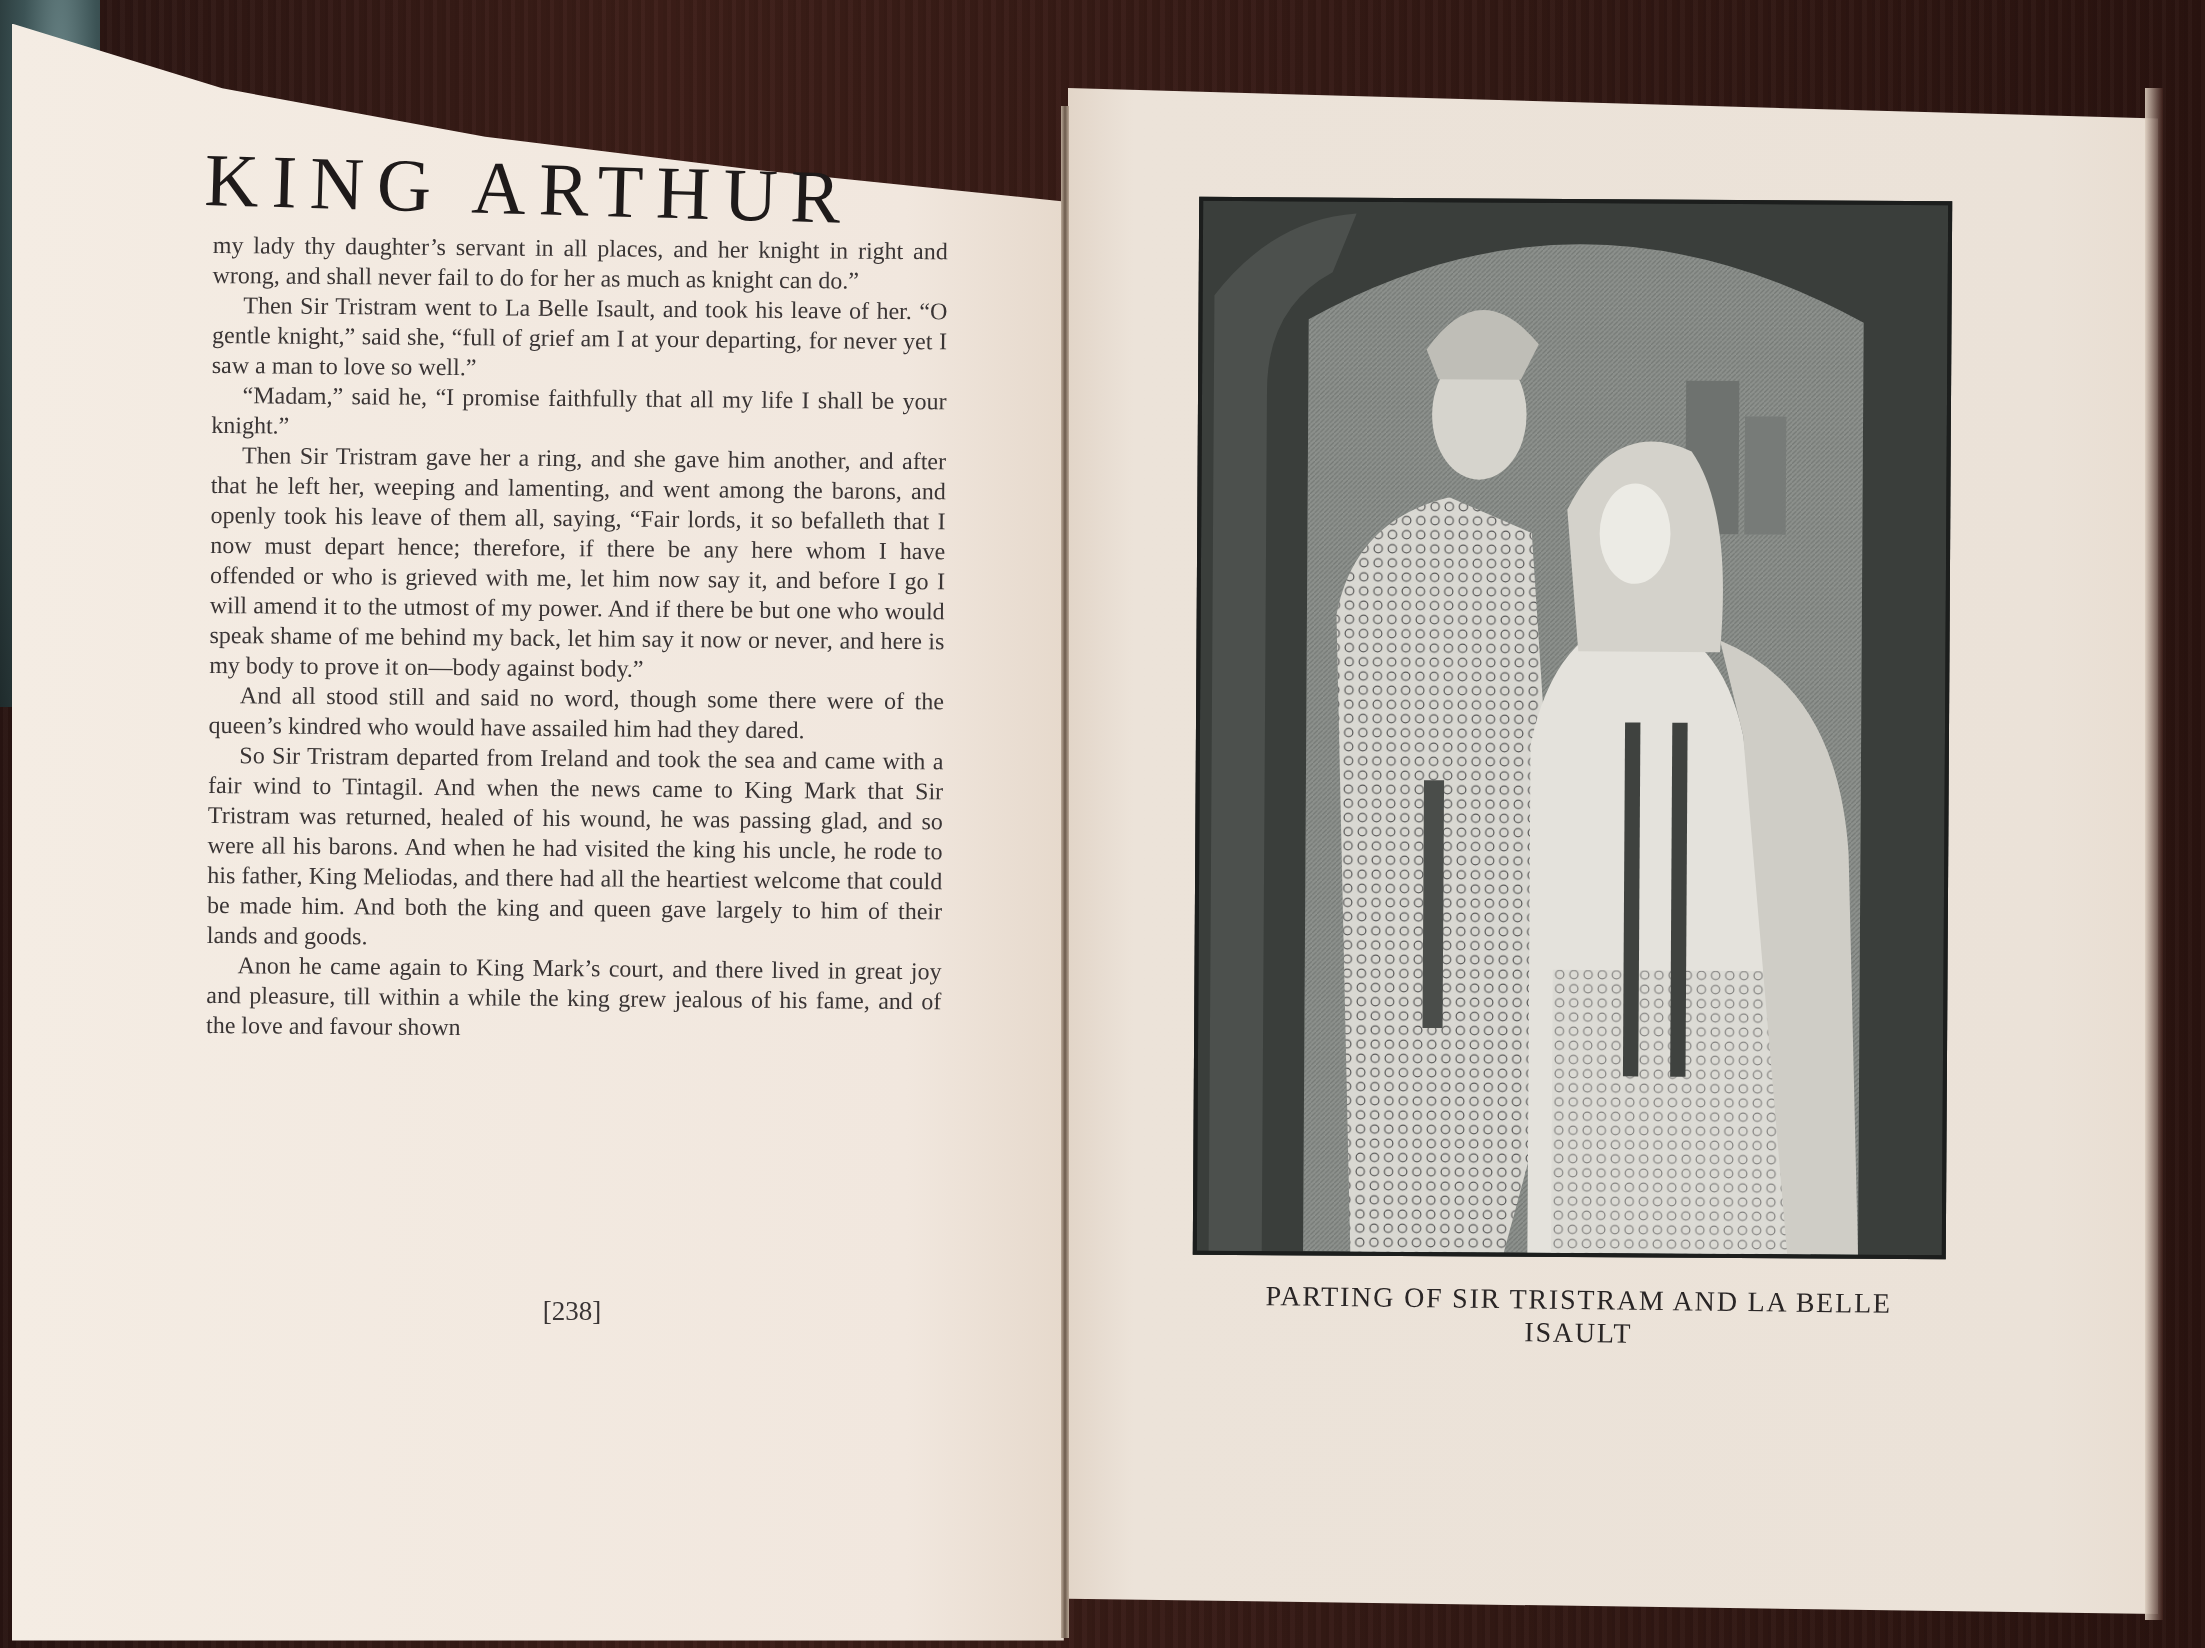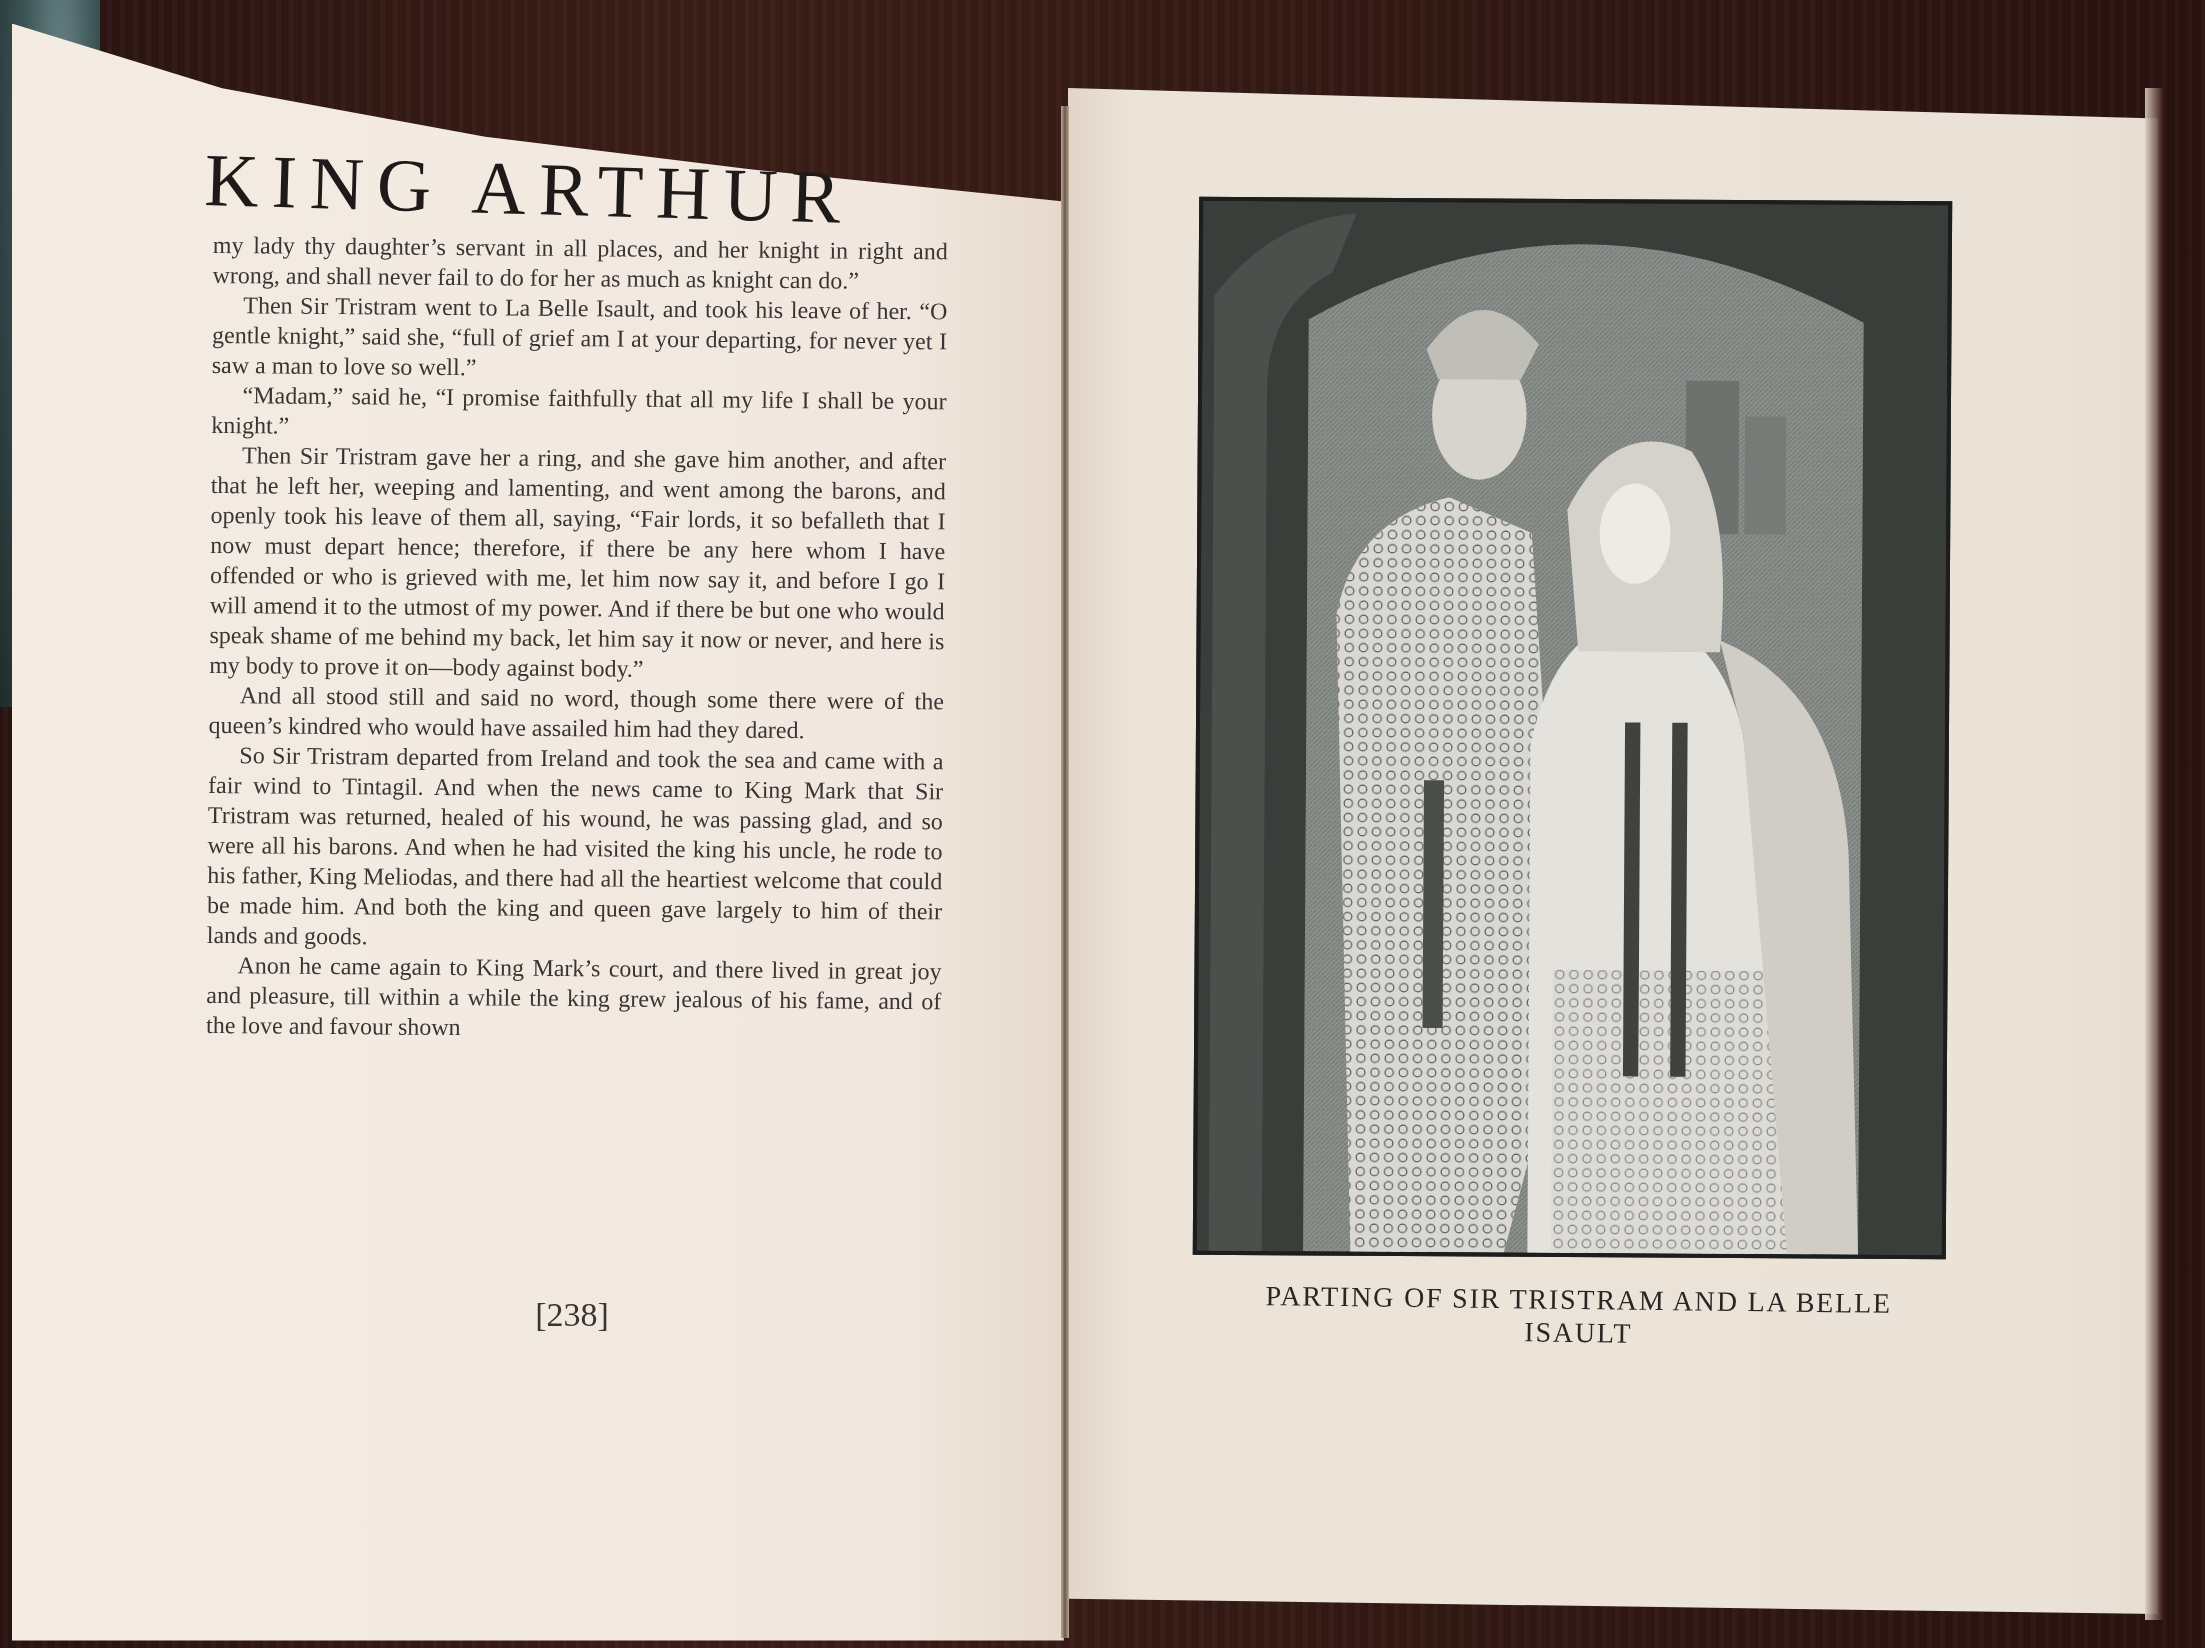--- a/index.html
+++ b/index.html
@@ -43,21 +43,21 @@
   .text-block {
     position:absolute; left:213px; top:230px; width:735px;
     font-size:24px; line-height:30px; color:#3a3535;
     text-align:justify;
     transform: rotate(0.5deg); transform-origin:left top;
   }
   .text-block p { margin:0; text-indent:0; }
   .text-block p.indent { text-indent:31px; }
   .folio {
     position:absolute; left:513px; top:1296px; width:118px; text-align:center;
-    font-size:34px; color:#3a3535;
+    font-size:27px; color:#3a3535;
   }
   .illustration {
     position:absolute; left:1196px; top:199px; width:753px; height:1058px;
     background:#2b2e2c; border:4.7px solid #1c1e1d; box-sizing:border-box;
     transform: rotate(0.35deg);
     overflow:hidden;
   }
   .illustration svg { width:100%; height:100%; display:block; }
   .caption {
     position:absolute; left:1172px; top:1283px; width:813px; text-align:center;

